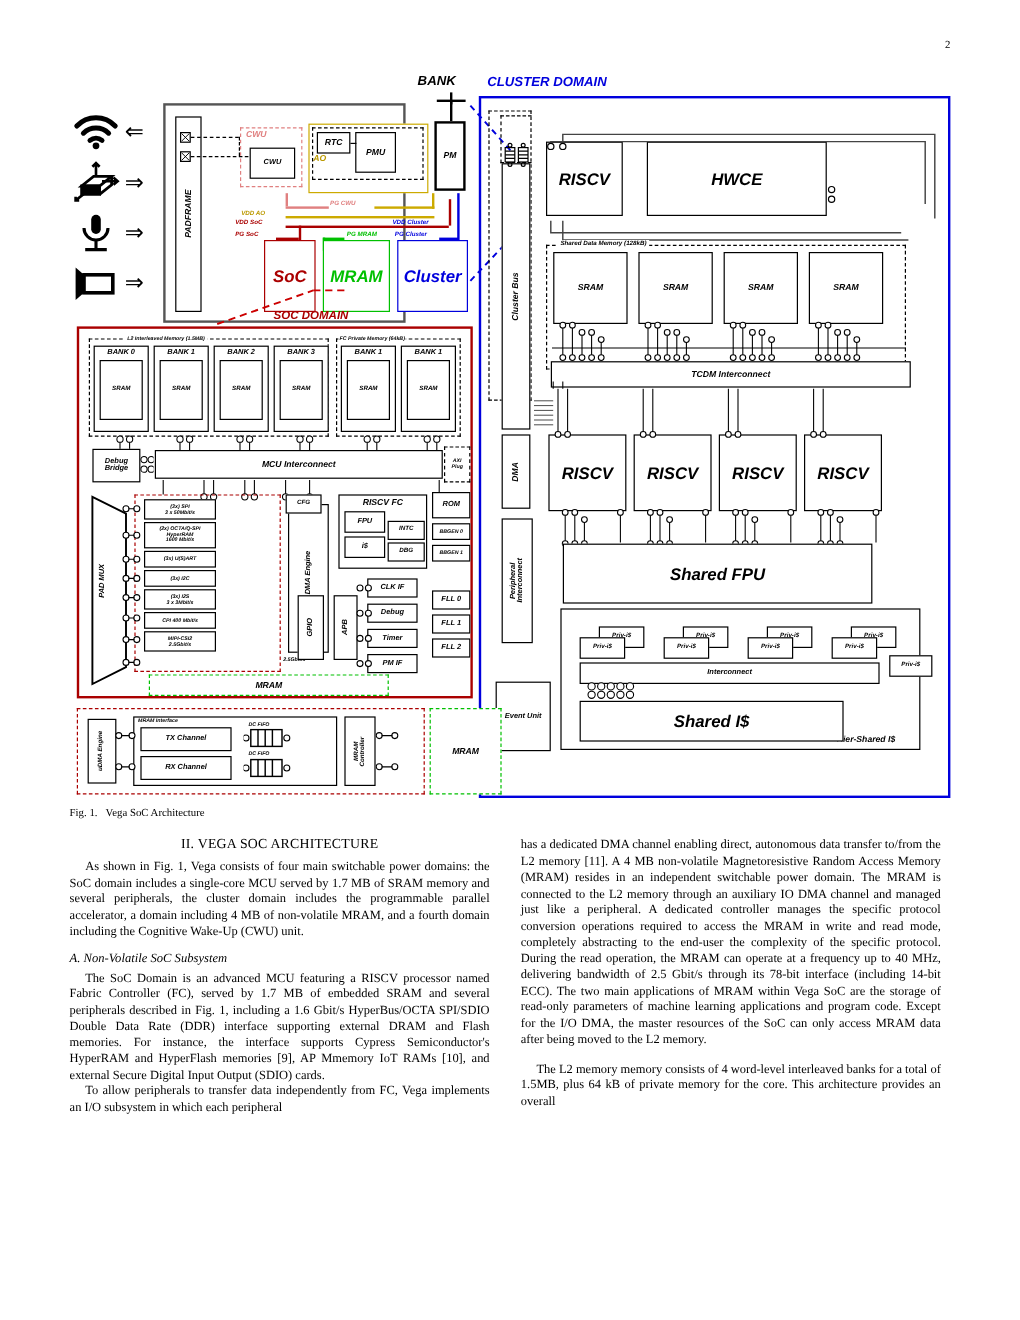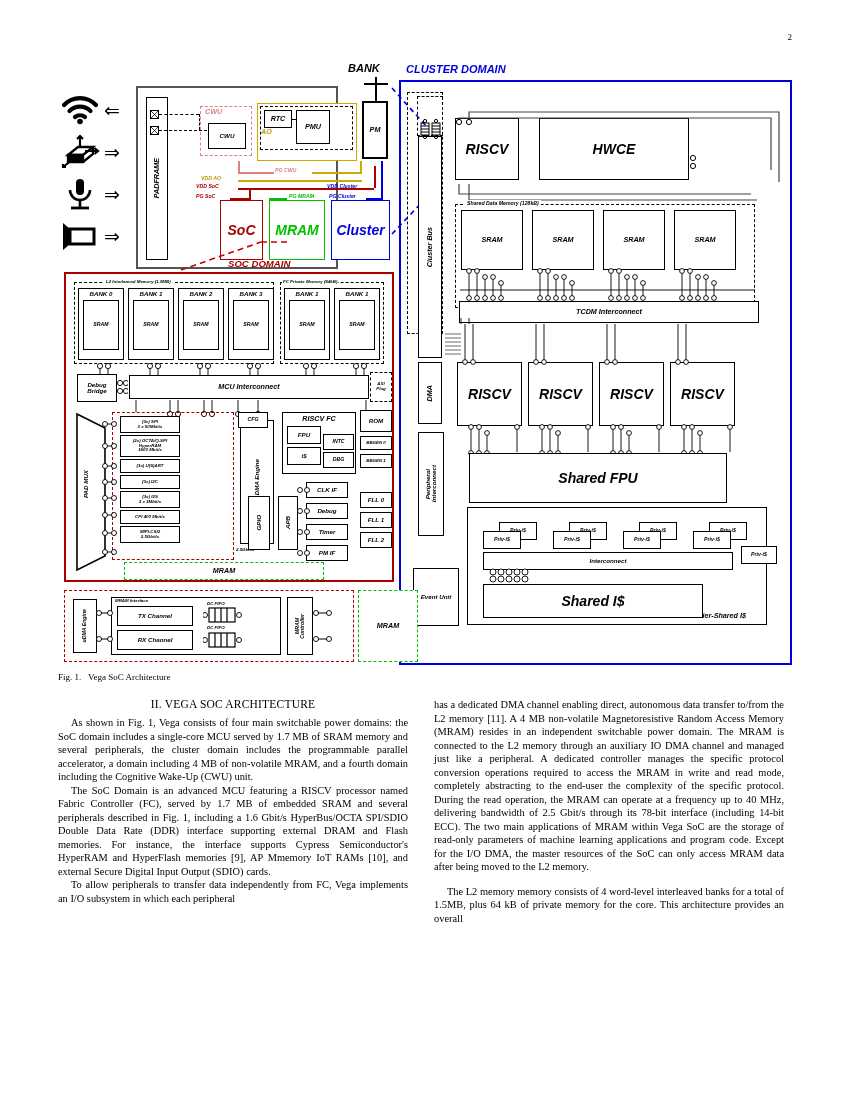--- a/index.html
+++ b/index.html
@@ -760,20 +760,21 @@
 </div>
 
 <div class="caption">
   <span>Fig. 1.</span>
   &nbsp;&nbsp;<span>Vega SoC Architecture</span>
 </div>
 
 <div class="colL">
   <h2 class="sec">II.  VEGA SOC ARCHITECTURE</h2>
   <p class="body">As shown in Fig. 1, Vega consists of four main switchable power domains: the SoC domain includes a single-core MCU served by 1.7 MB of SRAM memory and several peripherals, the cluster domain includes the programmable parallel accelerator, a domain including 4 MB of non-volatile MRAM, and a fourth domain including the Cognitive Wake-Up (CWU) unit.</p>
+  <h3 class="sub">A.  Non-Volatile SoC Subsystem</h3>
   <p class="body">The SoC Domain is an advanced MCU featuring a RISCV processor named Fabric Controller (FC), served by 1.7 MB of embedded SRAM and several peripherals described in Fig. 1, including a 1.6 Gbit/s HyperBus/OCTA SPI/SDIO Double Data Rate (DDR) interface supporting external DRAM and Flash memories. For instance, the interface supports Cypress Semiconductor's HyperRAM and HyperFlash memories [9], AP Mmemory IoT RAMs [10], and external Secure Digital Input Output (SDIO) cards.</p>
   <p class="body">To allow peripherals to transfer data independently from FC, Vega implements an I/O subsystem in which each peripheral</p>
 </div>
 
 <div class="colR">
   <p class="body" style="text-indent:0">has a dedicated DMA channel enabling direct, autonomous data transfer to/from the L2 memory [11]. A 4 MB non-volatile Magnetoresistive Random Access Memory (MRAM) resides in an independent switchable power domain. The MRAM is connected to the L2 memory through an auxiliary IO DMA channel and managed just like a peripheral. A dedicated controller manages the specific protocol conversion operations required to access the MRAM in write and read mode, completely abstracting to the end-user the complexity of the specific protocol. During the read operation, the MRAM can operate at a frequency up to 40 MHz, delivering bandwidth of 2.5 Gbit/s through its 78-bit interface (including 14-bit ECC). The two main applications of MRAM within Vega SoC are the storage of read-only parameters of machine learning applications and program code. Except for the I/O DMA, the master resources of the SoC can only access MRAM data after being moved to the L2 memory.</p>
   <p class="body" style="margin-top:11px;">The L2 memory memory consists of 4 word-level interleaved banks for a total of 1.5MB, plus 64 kB of private memory for the core. This architecture provides an overall</p>
 </div>
 
 </body></html>

